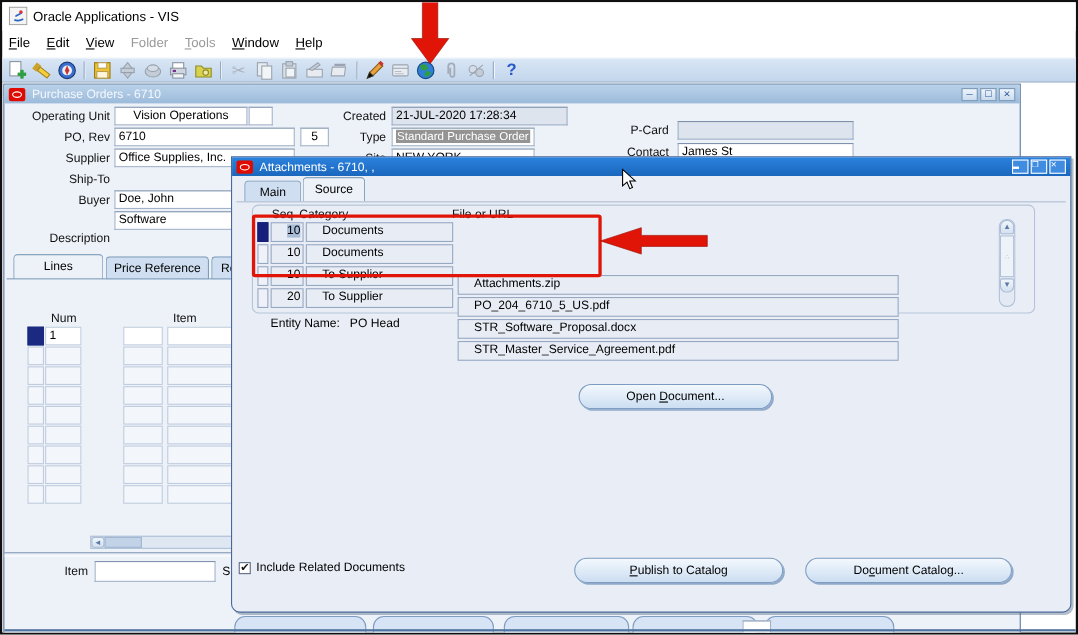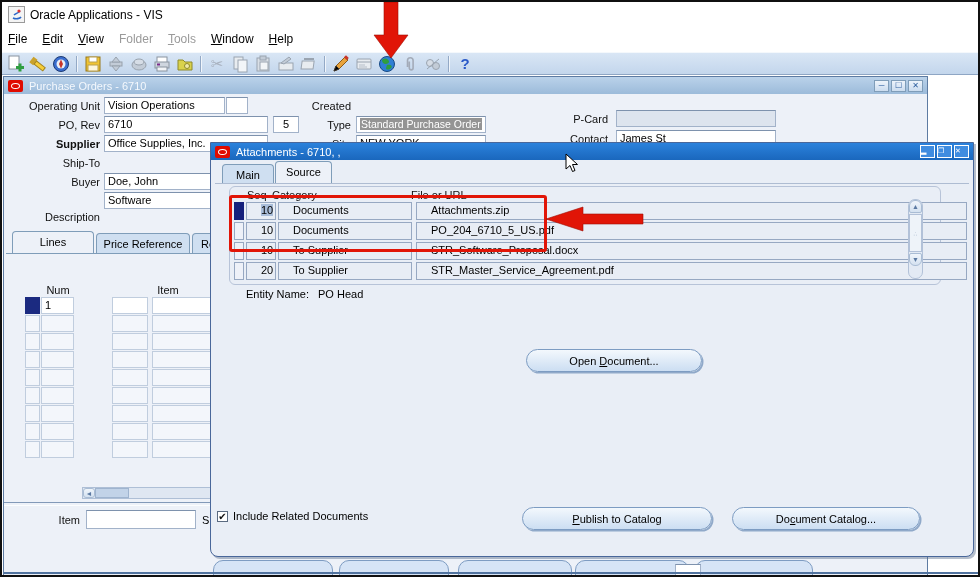--- a/index.html
+++ b/index.html
@@ -52,21 +52,21 @@
   .po-row{display:flex;gap:0;margin-bottom:1px;height:17px;}
   .pcell{box-sizing:border-box;border:1px solid #c0cdde;background:#f3f6fb;height:17px;}
   .pcell.sel1{background:#1b2a80;border-color:#1b2a80;}
   .pcell.filled{background:#fff;padding:1px 3px;}
   .att-row{display:flex;margin-bottom:2px;height:18px;}
   .acell{box-sizing:border-box;border:1px solid #97a8c2;background:#e8edf5;height:18px;
          font-size:11px;padding:1px 14px;white-space:nowrap;overflow:hidden;}
   .a-sel{width:10px;padding:0;margin-right:2px;background:#eef1f8;}
   .a-seq{width:27px;margin-right:2px;}
   .a-cat{width:134px;margin-right:4px;}
-  .a-file{width:551px;}
+  .a-file{width:401px;margin-top:48px;}
   .att-row:first-child .a-sel{background:#16207c;border-color:#16207c;}
   .att-row:first-child .a-seq span{background:#a9bdd9;}
   
   .sb-btn{box-sizing:border-box;border:1px solid #a9bcd4;background:linear-gradient(#f0f5fb,#d4e1f0);
           display:flex;align-items:center;justify-content:center;font-size:7px;color:#5b79a2;border-radius:3px;}
   .ann{pointer-events:none;}
   .groupbox{box-sizing:border-box;border:1px solid #b7c3d8;border-radius:6px;}
   .chk{width:11px;height:11px;box-sizing:border-box;border:1px solid #5a6a80;background:#fff;
        font-size:10px;line-height:9px;text-align:center;color:#111;}
   .hdr{font-size:11px;color:#111;white-space:nowrap;}
@@ -224,39 +224,40 @@
       <span class="oracle-ico"></span>
       <span>Purchase Orders - 6710</span>
       <span class="winbtns">
         <span class="wbtn">─</span>
         <span class="wbtn">☐</span>
         <span class="wbtn">✕</span>
       </span>
     </div>
 
     <div class="abs lbl" style="left:0px;top:23px;width:96px;">Operating Unit</div>
-    <div class="abs field" style="left:100px;top:20px;width:121px;">Vision Operations</div>
+    <div class="abs field" style="left:100px;top:20px;width:121px;text-align:center;">Vision Operations</div>
     <div class="abs field" style="left:222px;top:20px;width:22px;"></div>
 
     <div class="abs lbl" style="left:0px;top:42px;width:96px;">PO, Rev</div>
     <div class="abs field" style="left:100px;top:39px;width:164px;">6710</div>
     <div class="abs field" style="left:269px;top:39px;width:26px;text-align:center;">5</div>
 
-    <div class="abs lbl" style="left:0px;top:61px;width:96px;font-weight:bold;">Supplier</div>
+    <div class="abs lbl" style="left:0px;top:61px;width:96px;">Supplier</div>
     <div class="abs field" style="left:100px;top:58px;width:164px;">Office Supplies, Inc.</div>
 
     <div class="abs lbl" style="left:0px;top:80px;width:96px;">Ship-To</div>
 
     <div class="abs lbl" style="left:0px;top:99px;width:96px;">Buyer</div>
     <div class="abs field" style="left:100px;top:96px;width:164px;">Doe, John</div>
 
     <div class="abs lbl" style="left:0px;top:118px;width:96px;margin-top:16px;">Description</div>
     <div class="abs field" style="left:100px;top:115px;width:164px;">Software</div>
 
     <div class="abs lbl" style="left:280px;top:23px;width:67px;">Created</div>
+    <div class="abs field ro" style="left:352px;top:20px;width:160px;">21-JUL-2020 17:28:34</div>
 
     <div class="abs lbl" style="left:280px;top:42px;width:67px;">Type</div>
     <div class="abs field" style="left:352px;top:39px;width:130px;font-size:10.5px;"><span class="selhl">Standard Purchase Order</span></div>
 
     <div class="abs lbl" style="left:280px;top:61px;width:67px;">Site</div>
     <div class="abs field" style="left:352px;top:58px;width:130px;">NEW YORK</div>
 
     <div class="abs lbl" style="left:540px;top:36px;width:64px;">P-Card</div>
     <div class="abs field ro" style="left:612px;top:33px;width:160px;"></div>
     <div class="abs lbl" style="left:540px;top:56px;width:64px;">Contact</div>

